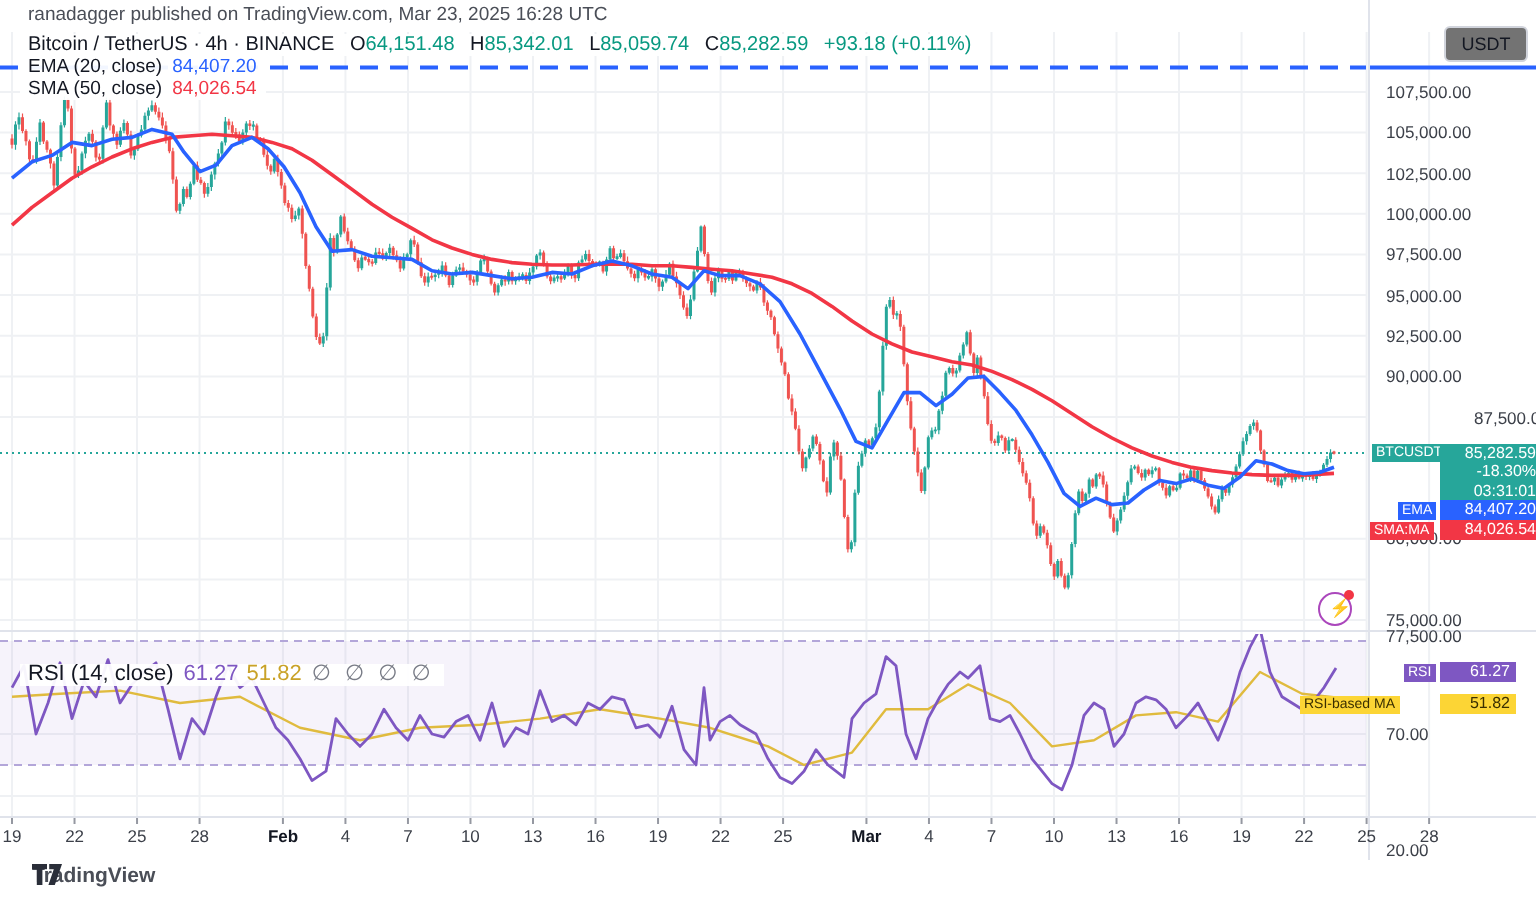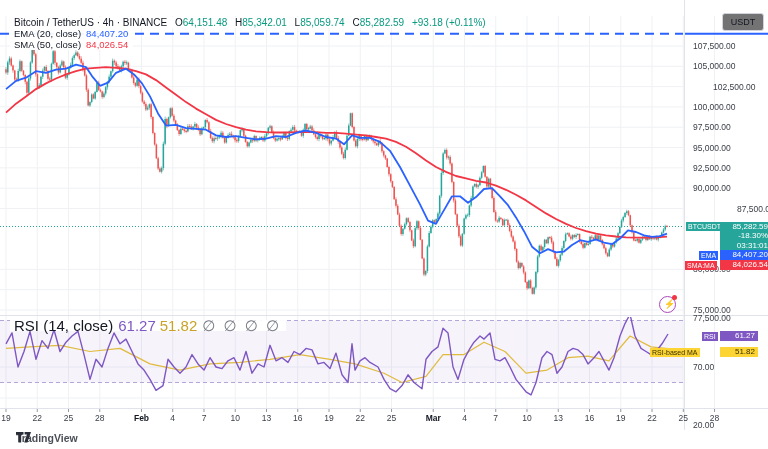--- a/index.html
+++ b/index.html
@@ -5,21 +5,21 @@
   html,body{margin:0;padding:0;background:#fff;}
   .stage{position:relative;width:768px;height:449px;background:#fff;overflow:hidden;
          font-family:"Liberation Sans",sans-serif;color:#131722;}
   .abs{position:absolute;}
   svg{position:absolute;left:0;top:0;}
   .publisher{left:14px;top:2px;font-size:9.5px;color:#4a4e57;white-space:nowrap;}
   .lgrow{left:10px;white-space:nowrap;background:rgba(255,255,255,0.94);padding:0 5px 0 4px;line-height:11px;}
   .lg1{top:17px;font-size:10px;}
   .lg2{top:28px;font-size:9.5px;}
   .lg3{top:38.5px;font-size:9.5px;}
-  .lgrsi{top:320px;font-size:15px;text-align:right;}
+  .lgrsi{top:332px;font-size:11px;text-align:right;}
   .sym{color:#131722;}
   .ok{color:#131722;margin-left:5px;}
   .ov{color:#089981;}
   .chg{color:#089981;margin-left:5px;}
   .emaval{color:#2962ff;margin-left:5px;}
   .smaval{color:#f23645;margin-left:5px;}
   .rsival{color:#7e57c2;margin-left:5px;}
   .rsimaval{color:#c9a227;margin-left:4px;}
   .empties{color:#787b86;margin-left:5px;letter-spacing:2px;}
   .plabel{position:absolute;left:693px;font-size:8.5px;color:#3c4049;white-space:nowrap;}
@@ -130,20 +130,21 @@
       <line x1="495.74" y1="409" x2="495.74" y2="412" stroke="#9598a1"></line>
       <line x1="527" y1="409" x2="527" y2="412" stroke="#9598a1"></line>
       <line x1="558.26" y1="409" x2="558.26" y2="412" stroke="#9598a1"></line>
       <line x1="589.52" y1="409" x2="589.52" y2="412" stroke="#9598a1"></line>
       <line x1="620.78" y1="409" x2="620.78" y2="412" stroke="#9598a1"></line>
       <line x1="652.04" y1="409" x2="652.04" y2="412" stroke="#9598a1"></line>
       <line x1="683.3" y1="409" x2="683.3" y2="412" stroke="#9598a1"></line>
       <line x1="714.56" y1="409" x2="714.56" y2="412" stroke="#9598a1"></line>
     </svg>
 
+  <div class="abs publisher">ranadagger published on TradingView.com, Mar 23, 2025 16:28 UTC</div>
 
   <div class="abs lgrow lg1">
     <span class="sym">Bitcoin / TetherUS · 4h · BINANCE</span>
     <span class="ok">O</span><span class="ov">64,151.48</span>
     <span class="ok">H</span><span class="ov">85,342.01</span>
     <span class="ok">L</span><span class="ov">85,059.74</span>
     <span class="ok">C</span><span class="ov">85,282.59</span>
     <span class="chg">+93.18 (+0.11%)</span>
   </div>
 
@@ -157,21 +158,21 @@
 
   <div class="abs lgrow lgrsi">
     <span>RSI (14, close)</span><span class="rsival">61.27</span><span class="rsimaval">51.82</span><span class="empties">∅ ∅ ∅ ∅</span>
   </div>
 
   <div class="abs usdt-btn">USDT</div>
 
   <div id="labels">
       <div class="plabel" style="top:41.0px;">107,500.00</div>
       <div class="plabel" style="top:61.3px;">105,000.00</div>
-      <div class="plabel" style="top:81.6px;margin-left:20px;">102,500.00</div>
+      <div class="plabel" style="top:81.6px;">102,500.00</div>
       <div class="plabel" style="top:101.9px;">100,000.00</div>
       <div class="plabel" style="top:122.2px;">97,500.00</div>
       <div class="plabel" style="top:142.5px;">95,000.00</div>
       <div class="plabel" style="top:162.9px;">92,500.00</div>
       <div class="plabel" style="top:183.2px;">90,000.00</div>
       <div class="plabel" style="top:203.5px;padding-left:44px;">87,500.00</div>
       <div class="plabel" style="top:264.4px;">80,000.00</div>
       <div class="plabel" style="top:277px;margin-top:36px;">77,500.00</div>
       <div class="plabel" style="top:305.0px;">75,000.00</div>
       <div class="plabel" style="top:362.0px;">70.00</div>

